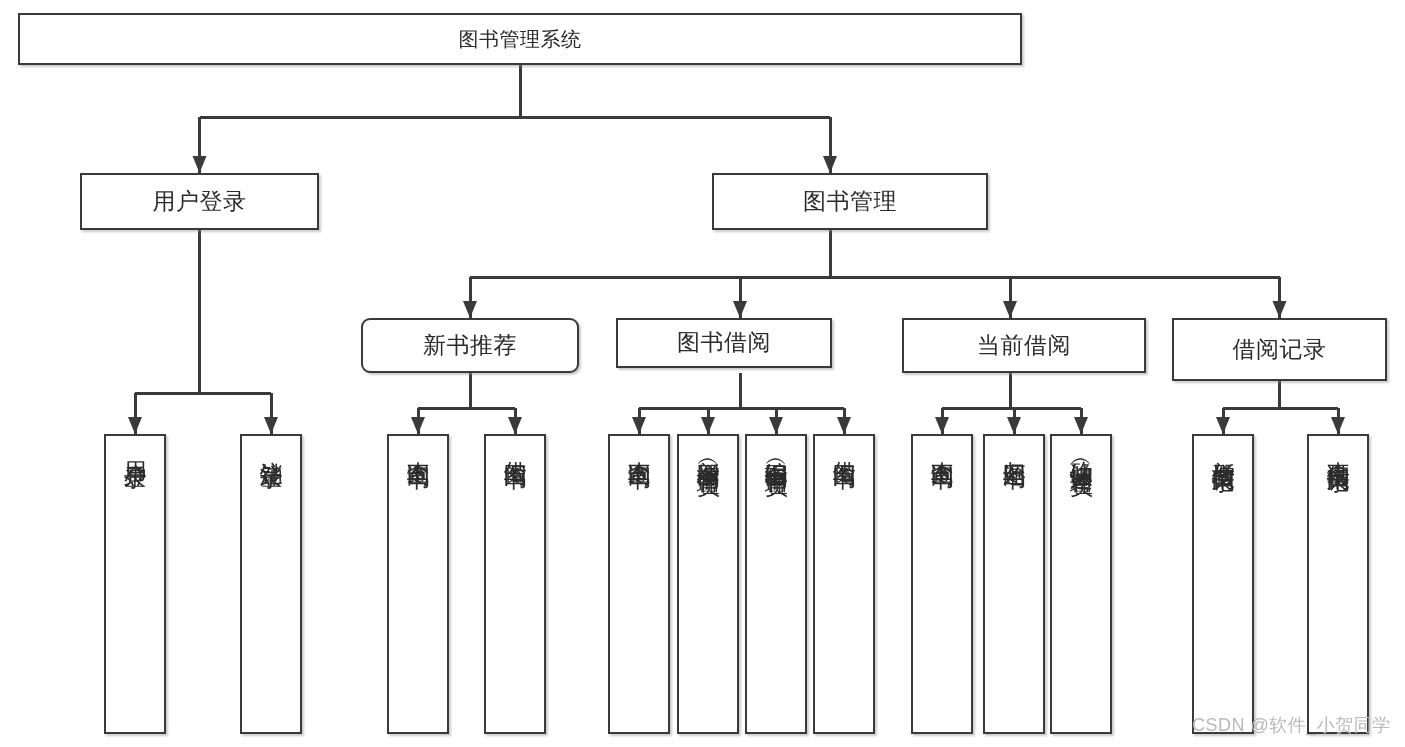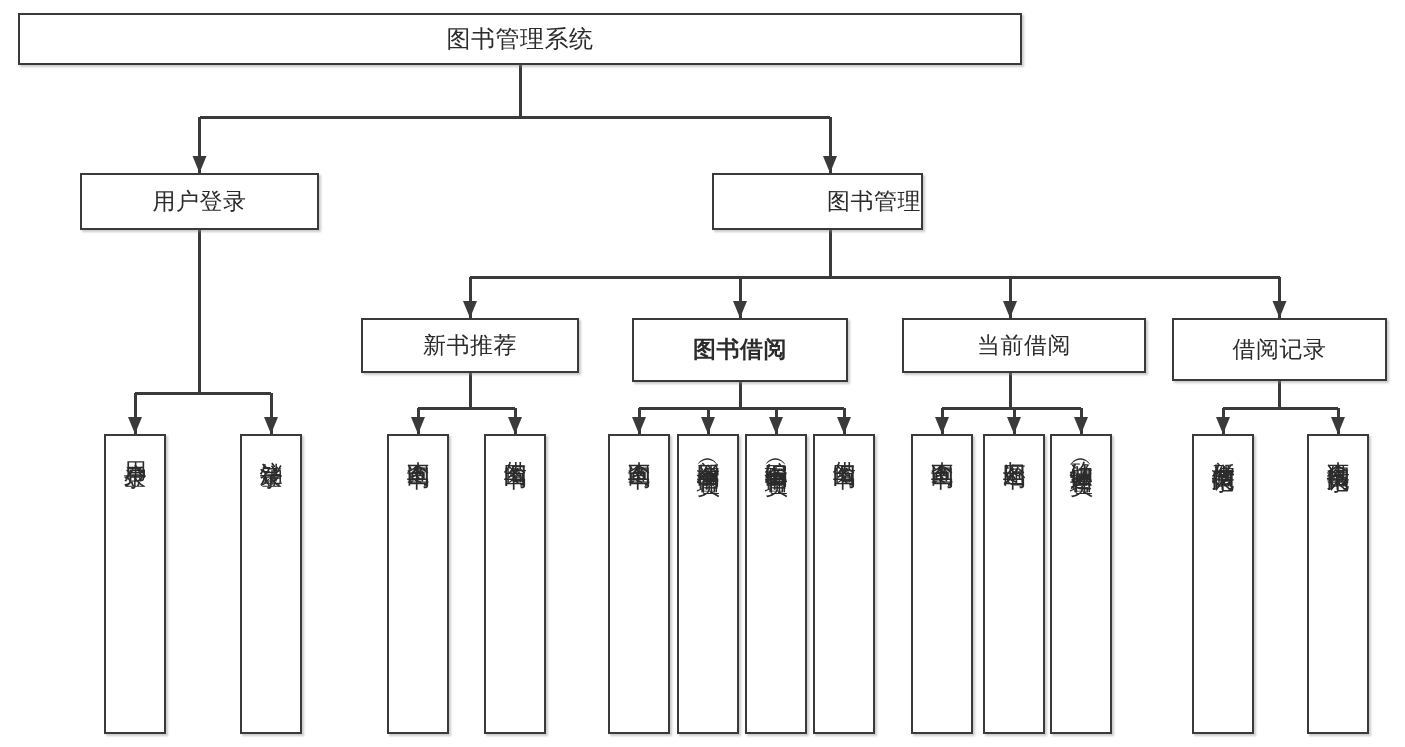--- a/index.html
+++ b/index.html
@@ -43,21 +43,21 @@
     text-align: center;
     line-height: 1.12;
     letter-spacing: 0.5px;
     color: #2b2b2b;
     white-space: nowrap;
   }
   .node.horiz .label {
     font-size: 23px;
   }
   .node.root .label {
-    font-size: 24px;
+    font-size: 20px;
     text-align: center;
   }
   .node.vert {
     align-items: flex-start;
     justify-content: center;
     padding-top: 7px;
   }
   .node.vert .label {
     writing-mode: vertical-rl;
     text-orientation: upright;
@@ -136,27 +136,27 @@
       <line x1="1338" y1="408" x2="1338" y2="434" stroke="#3a3a3a" stroke-width="3" shape-rendering="crispEdges"></line>
       <polygon points="1331,417 1345,417 1338,434" fill="#3a3a3a"></polygon>
     </svg>
   <div id="nodes">
       <div class="node horiz root" style="left: 18px; top: 13px; width: 1004px; height: 52px;">
         <span class="label">图书管理系统</span>
       </div>
       <div class="node horiz" style="left: 80px; top: 173px; width: 239px; height: 57px;">
         <span class="label">用户登录</span>
       </div>
-      <div class="node horiz" style="left: 712px; top: 173px; width: 211px; height: 57px; justify-content: flex-end;">
+      <div class="node horiz" style="left: 712px; top: 173px; width: 276px; height: 57px;">
         <span class="label">图书管理</span>
       </div>
-      <div class="node horiz" style="left: 361px; top: 318px; width: 218px; height: 55px;">
+      <div class="node horiz" style="left: 361px; top: 318px; width: 218px; height: 55px; border-radius: 9px;">
         <span class="label">新书推荐</span>
       </div>
-      <div class="node horiz" style="left: 632px; top: 318px; width: 216px; height: 64px; font-weight: bold;">
+      <div class="node horiz" style="left: 616px; top: 318px; width: 216px; height: 50px;">
         <span class="label">图书借阅</span>
       </div>
       <div class="node horiz" style="left: 902px; top: 318px; width: 244px; height: 55px;">
         <span class="label">当前借阅</span>
       </div>
       <div class="node horiz" style="left: 1172px; top: 318px; width: 215px; height: 63px;">
         <span class="label">借阅记录</span>
       </div>
       <div class="node vert" style="left: 104px; top: 434px; width: 62px; height: 300px;">
         <span class="label">用户登录</span>
@@ -191,13 +191,14 @@
       <div class="node vert" style="left: 1050px; top: 434px; width: 62px; height: 300px;">
         <span class="label">确认归还（管理员）</span>
       </div>
       <div class="node vert" style="left: 1192px; top: 434px; width: 62px; height: 300px;">
         <span class="label">新增借阅记录</span>
       </div>
       <div class="node vert" style="left: 1307px; top: 434px; width: 62px; height: 300px;">
         <span class="label">查询借阅记录</span>
       </div>
     </div>
+  <div class="watermark">CSDN @软件_小贺同学</div>
 </div>
 
 </body></html>

